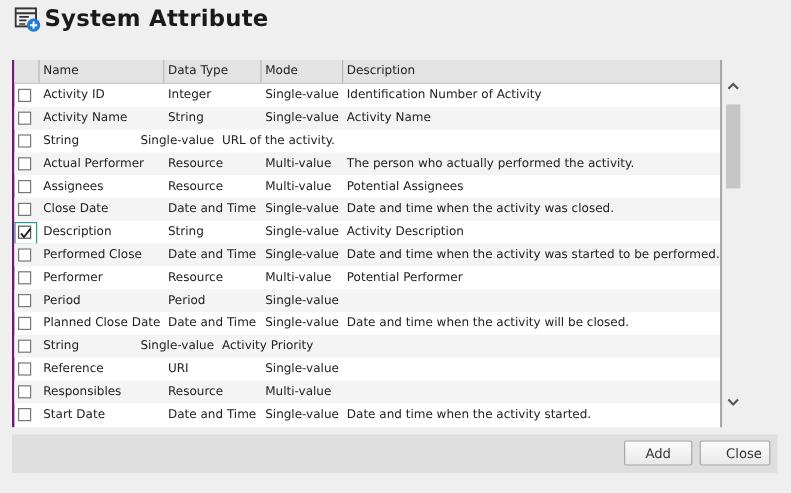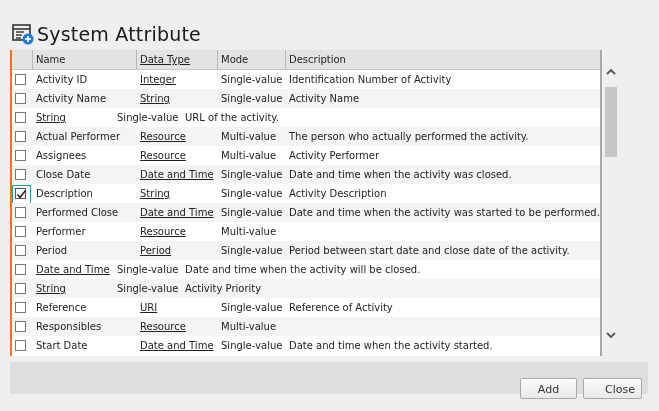--- a/index.html
+++ b/index.html
@@ -3,37 +3,37 @@
 <meta charset="utf-8">
 <style>
   html, body { margin:0; padding:0; }
   body {
     width:659px; height:411px; overflow:hidden;
     background:#efefef;
     font-family:"DejaVu Sans", sans-serif;
     color:#222;
     position:relative;
   }
-  .title-bar { position:absolute; left:12px; top:20px; height:28px; display:flex; align-items:center; }
+  .title-bar { position:absolute; left:12px; top:2px; height:28px; display:flex; align-items:center;font-weight:bold; }
   .title-icon { width:22px; height:22px; position:relative; margin-right:3px; }
   .title-text { font-size:19px; color:#1a1a1a; letter-spacing:0.2px; }
 
   .table-wrap {
     position:absolute; left:10px; top:50px; width:608px; height:306px;
-    background:#fff; border-left:2px solid #f97316;
+    background:#fff; border-left:2px solid #701a75;
   }
   .grid { position:absolute; left:0; top:0; width:588px; border-right:2px solid #a8a8a8; height:306px; }
   .hdr { display:flex; height:19px; background:#e3e3e3; border-bottom:1px solid #c8c8c8; }
   .hdr div { font-size:10px; line-height:19px; padding-left:3px; border-right:1px solid #b8b8b8; box-sizing:border-box; white-space:nowrap; overflow:hidden; color:#222; }
   .row { display:flex; height:19px; }
   .row:nth-child(even) { background:#f4f4f4; }
   .row div { font-size:10px; line-height:19px; padding-left:3px; box-sizing:border-box; white-space:nowrap; overflow:hidden; color:#222; }
   .c0 { width:21px; padding-left:0 !important; position:relative; }
   .c1 { width:104px; }
-  .c2 { width:81px;text-decoration:underline; }
+  .c2 { width:81px; }
   .c3 { width:68px; }
   .c4 { width:314px; }
   .cb {
     position:absolute; left:3px; top:4px; width:11px; height:11px;
     border:1px solid #777; background:#fff; box-sizing:border-box;
   }
   .cb.checked { border-color:#555; }
   .cb.focus::after {
     content:""; position:absolute; left:-4px; top:-4px; width:17px; height:17px;
     border:1px solid #2a9a9a;
@@ -45,21 +45,21 @@
   }
   .sb-up, .sb-down { position:absolute; left:0; width:18px; height:18px; display:flex; align-items:center; justify-content:center; }
   .sb-up { top:12px; }
   .sb-down { top:276px; }
   .sb-thumb { position:absolute; left:3px; top:37px; width:12px; height:70px; background:#c6c6c6; }
 
   .footer {
     position:absolute; left:10px; top:362px; width:638px; height:32px; background:#dedede;
   }
   .btn {
-    position:absolute; top:16px; height:21px; border:1px solid #a9a9a9; border-radius:2px;
+    position:absolute; top:5px; height:21px; border:1px solid #a9a9a9; border-radius:2px;
     background:linear-gradient(#fbfbfb,#e9e9e9);
     font-size:11px; line-height:20px; text-align:center; color:#333; box-sizing:border-box;
     font-family:"DejaVu Sans", sans-serif;
   }
   .btn-add { left:510px; width:57px; }
   .btn-close { left:573px; width:59px;text-align:right; }
 </style>
 </head>
 <body>
 
@@ -124,21 +124,21 @@
           <div class="c3">Multi-value</div>
           <div class="c4">The person who actually performed the activity.</div>
         </div>
         <div class="row">
           <div class="c0">
             <span class="cb"></span>
           </div>
           <div class="c1">Assignees</div>
           <div class="c2">Resource</div>
           <div class="c3">Multi-value</div>
-          <div class="c4">Activity Performer</div>
+          <div class="c4">Potential Assignees</div>
         </div>
         <div class="row">
           <div class="c0">
             <span class="cb"></span>
           </div>
           <div class="c1">Close Date</div>
           <div class="c2">Date and Time</div>
           <div class="c3">Single-value</div>
           <div class="c4">Date and time when the activity was closed.</div>
         </div>
@@ -164,54 +164,54 @@
           <div class="c3">Single-value</div>
           <div class="c4">Date and time when the activity was started to be performed.</div>
         </div>
         <div class="row">
           <div class="c0">
             <span class="cb"></span>
           </div>
           <div class="c1">Performer</div>
           <div class="c2">Resource</div>
           <div class="c3">Multi-value</div>
+          <div class="c4">Potential Performer</div>
         </div>
         <div class="row">
           <div class="c0">
             <span class="cb"></span>
           </div>
           <div class="c1">Period</div>
           <div class="c2">Period</div>
           <div class="c3">Single-value</div>
-          <div class="c4">Period between start date and close date of the activity.</div>
-        </div>
-        <div class="row">
-          <div class="c0">
-            <span class="cb"></span>
-          </div>
+        </div>
+        <div class="row">
+          <div class="c0">
+            <span class="cb"></span>
+          </div>
+          <div class="c1">Planned Close Date</div>
           <div class="c2">Date and Time</div>
           <div class="c3">Single-value</div>
           <div class="c4">Date and time when the activity will be closed.</div>
         </div>
         <div class="row">
           <div class="c0">
             <span class="cb"></span>
           </div>
           <div class="c2">String</div>
           <div class="c3">Single-value</div>
           <div class="c4">Activity Priority</div>
         </div>
         <div class="row">
           <div class="c0">
             <span class="cb"></span>
           </div>
           <div class="c1">Reference</div>
           <div class="c2">URI</div>
           <div class="c3">Single-value</div>
-          <div class="c4">Reference of Activity</div>
         </div>
         <div class="row">
           <div class="c0">
             <span class="cb"></span>
           </div>
           <div class="c1">Responsibles</div>
           <div class="c2">Resource</div>
           <div class="c3">Multi-value</div>
         </div>
         <div class="row">

